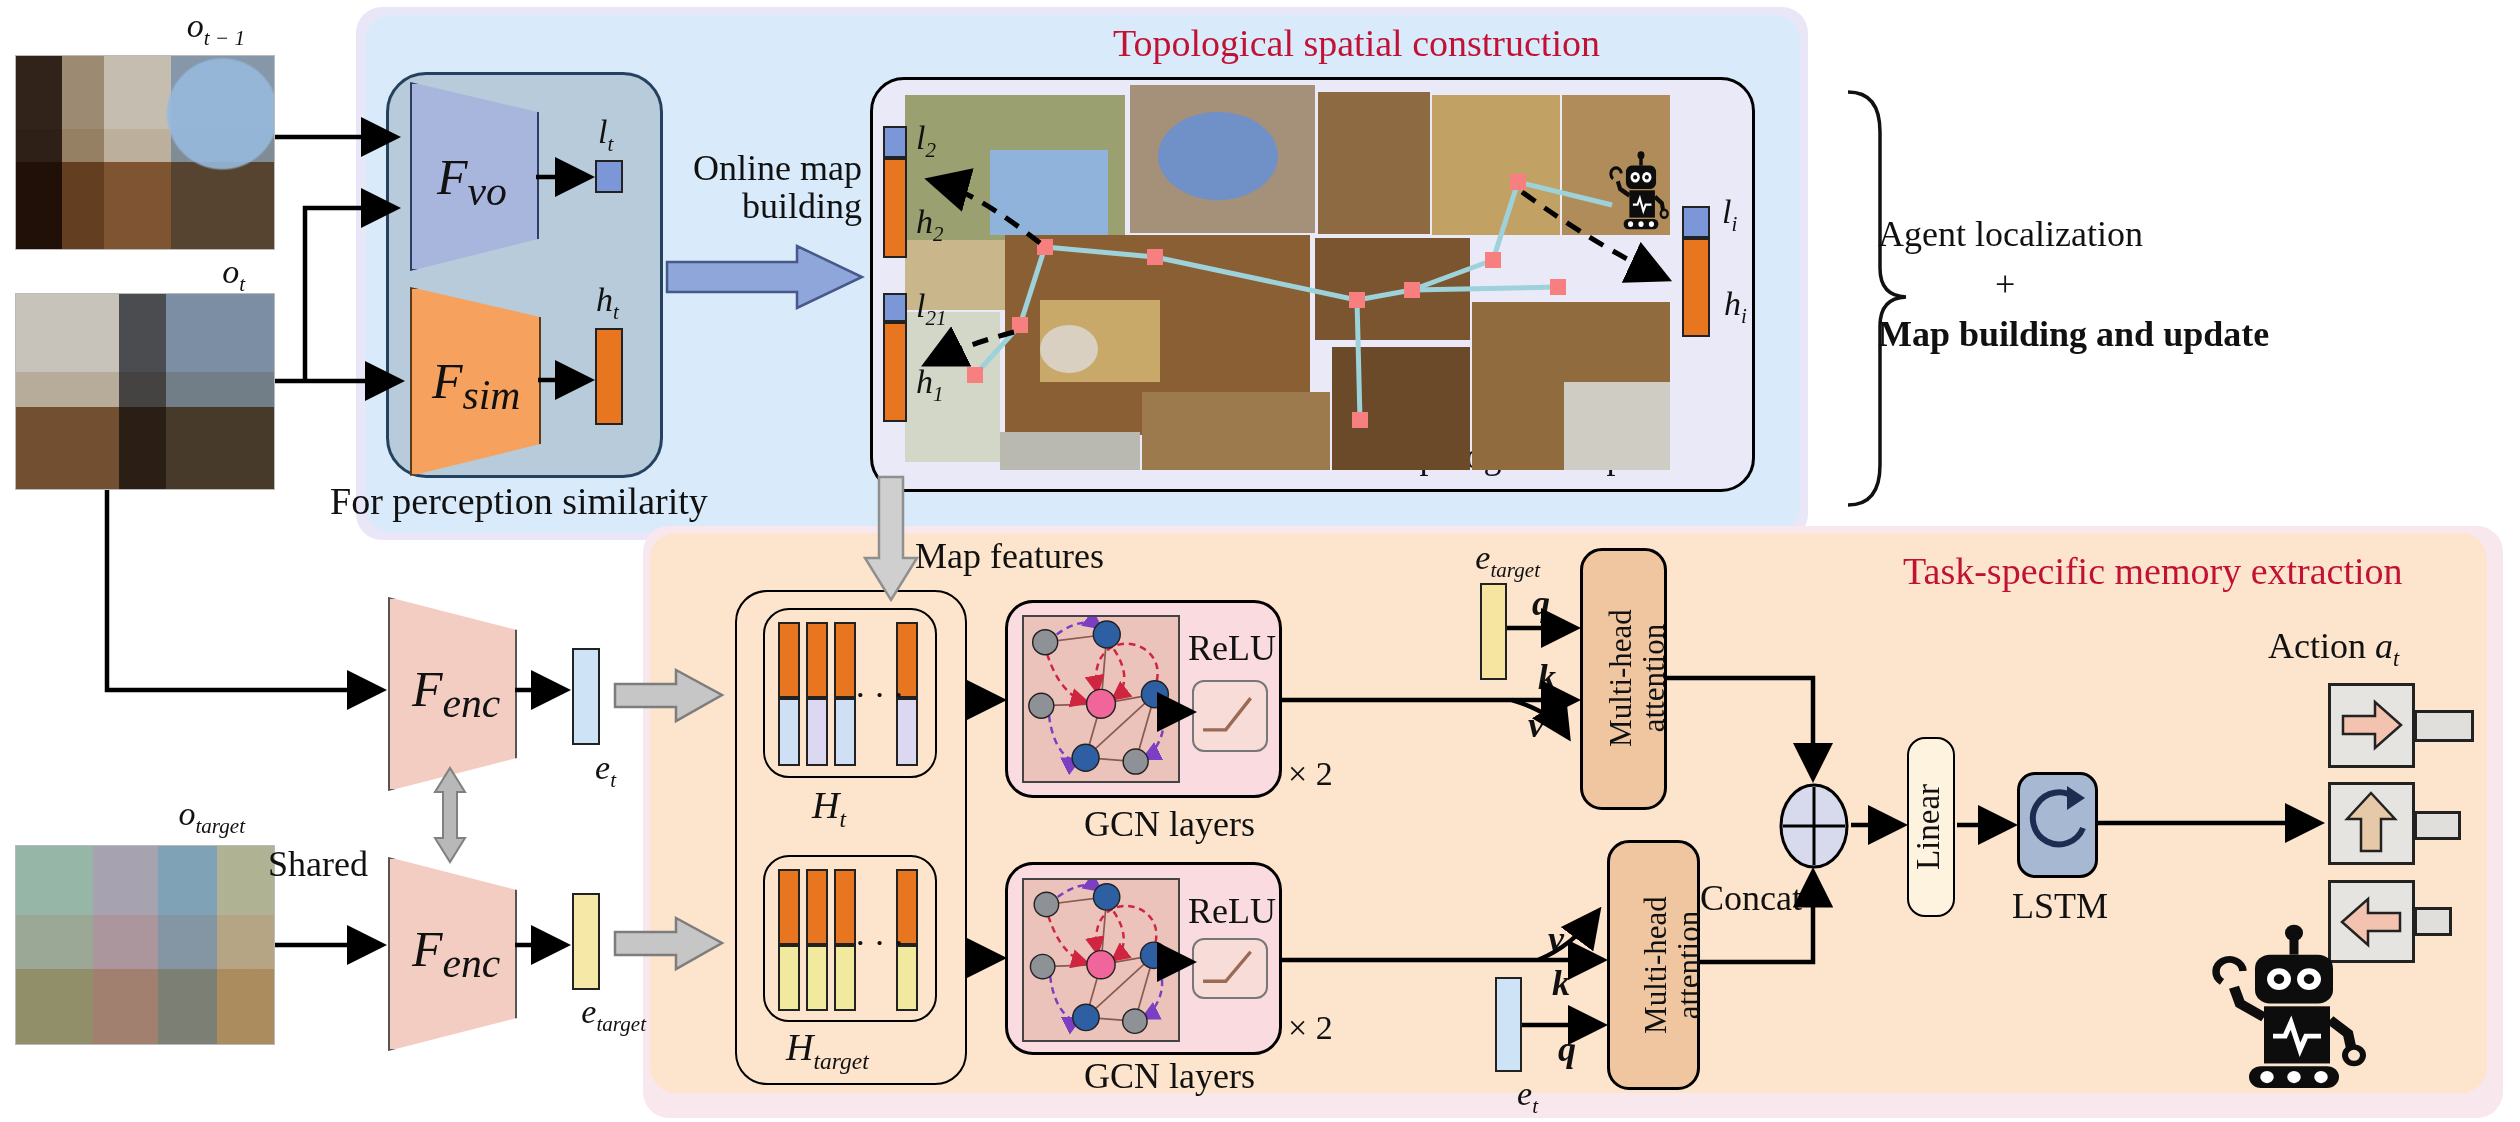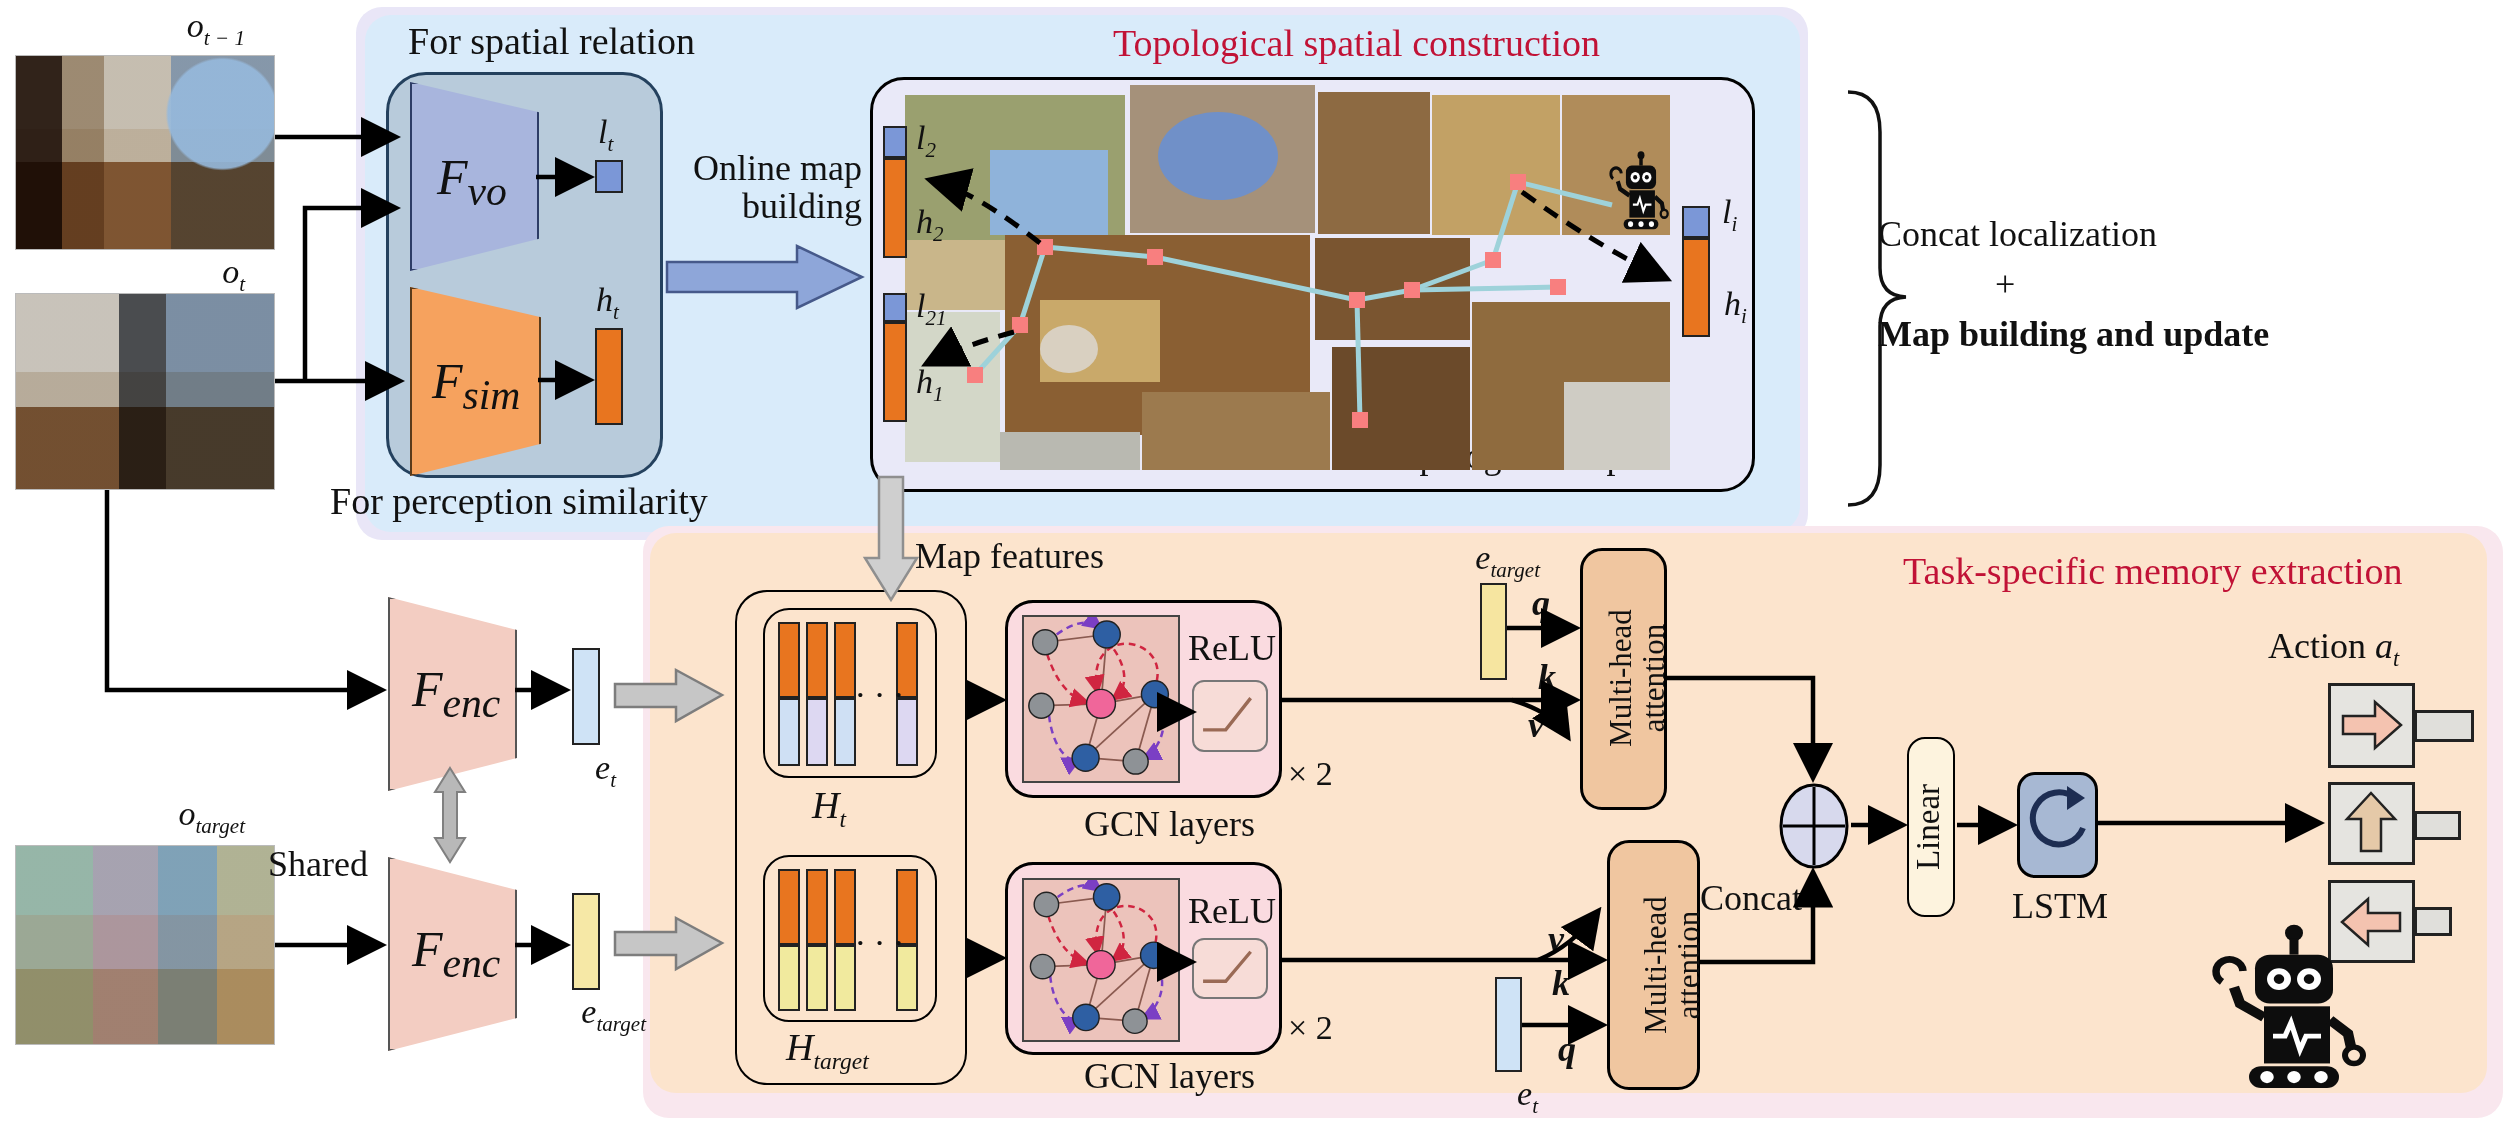--- a/index.html
+++ b/index.html
@@ -56,21 +56,20 @@
        background-blend-mode:multiply;"></div>
 
   <div class="lbl math center" style="left:45px;top:8px;width:200px;">
     <span>o</span><sub>t − 1</sub></div>
   <div class="lbl math center" style="left:45px;top:254px;width:200px;">
     <span>o</span><sub>t</sub></div>
   <div class="lbl math center" style="left:45px;top:796px;width:200px;">
     <span>o</span><sub>target</sub></div>
 
   <div class="box" style="left:386px;top:72px;width:277px;height:406px;background:#b8cbdb;border-color:#24415e;border-radius:40px;"></div>
-  <div class="lbl t38" style="left:408px;top:22px;">For spatial relation</div>
   <div class="lbl t38" style="left:330px;top:482px;">For perception similarity</div>
 
   <div class="trap" style="left:410px;top:82px;width:125px;height:185px;background:#a8b5dd;border:2px solid #2d3c66;
        clip-path:polygon(0 0,100% 16%,100% 83%,0 100%);"></div>
   <div class="traplabel" style="left:437px;top:148px;">
     <span>F</span><sub>vo</sub></div>
 
   <div class="trap" style="left:410px;top:287px;width:127px;height:185px;background:#f6a25e;border:2px solid #5a3a1a;
        clip-path:polygon(0 0,100% 16%,100% 83%,0 100%);"></div>
   <div class="traplabel" style="left:432px;top:352px;">
@@ -122,21 +121,21 @@
   <div class="lbl math" style="left:916px;top:364px;">
     <span>h</span><sub>1</sub></div>
 
   <div class="bar" style="left:1682px;top:206px;width:28px;height:32px;background:#7b97d7;"></div>
   <div class="bar" style="left:1682px;top:238px;width:28px;height:99px;background:#e8751f;"></div>
   <div class="lbl math" style="left:1722px;top:194px;">
     <span>l</span><sub>i</sub></div>
   <div class="lbl math" style="left:1724px;top:286px;">
     <span>h</span><sub>i</sub></div>
 
-  <div class="lbl t36" style="left:1878px;top:216px;">Concat localization</div>
+  <div class="lbl t36" style="left:1878px;top:216px;">Agent localization</div>
   <div class="lbl t36" style="left:1995px;top:266px;">+</div>
   <div class="lbl t36" style="left:1878px;top:316px;font-weight:bold;">Map building and update</div>
 
   <div class="trap" style="left:388px;top:597px;width:125px;height:190px;background:#f3cdc2;border:2px solid #555;
        clip-path:polygon(0 0,100% 17%,100% 83%,0 100%);"></div>
   <div class="traplabel" style="left:412px;top:660px;">
     <span>F</span><sub>enc</sub></div>
 
   <div class="trap" style="left:388px;top:857px;width:125px;height:190px;background:#f3cdc2;border:2px solid #555;
        clip-path:polygon(0 0,100% 17%,100% 83%,0 100%);"></div>

